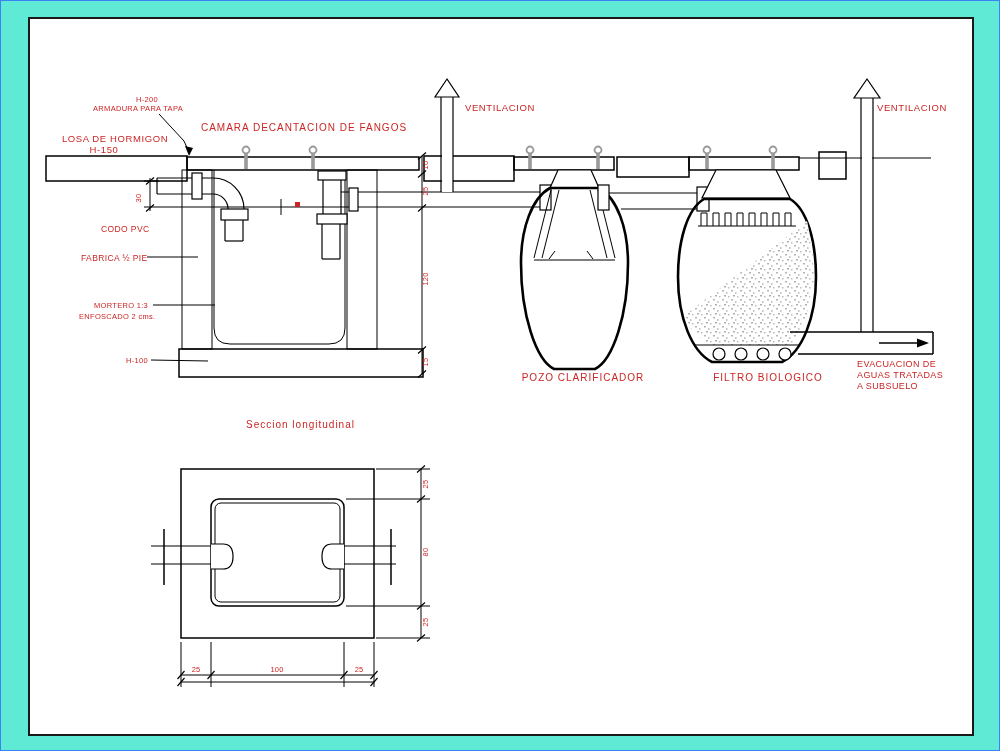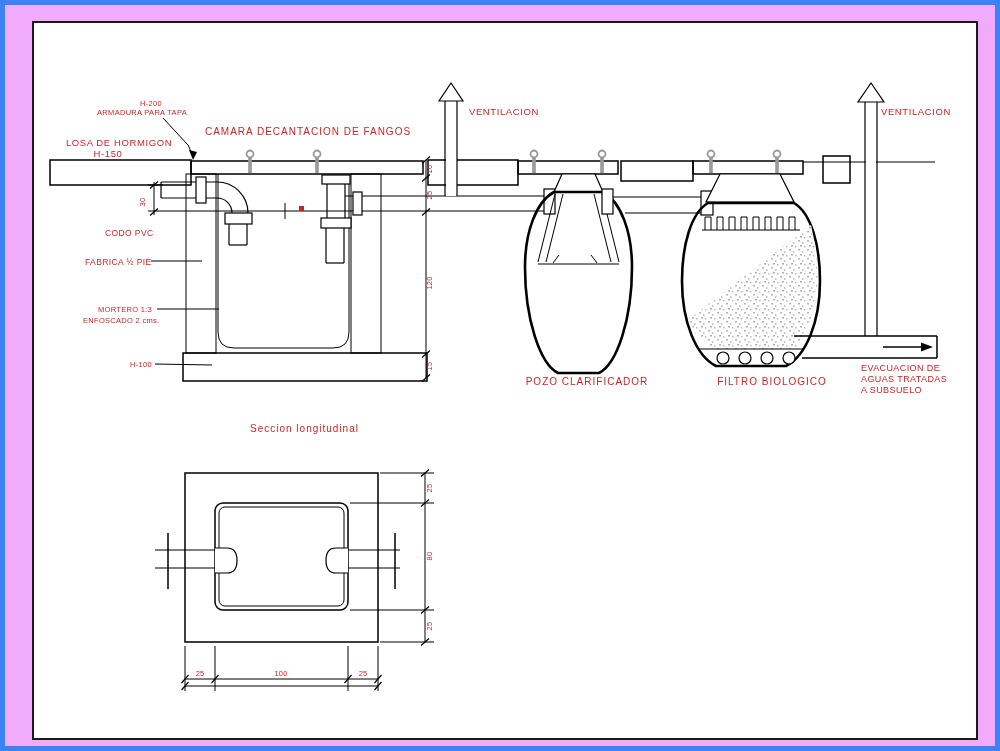--- a/index.html
+++ b/index.html
@@ -1,16 +1,16 @@
 <!DOCTYPE html>
 <html><head>
 <meta charset="utf-8">
 <style>
   html,body{margin:0;padding:0;background:#fff;}
-  .page{position:relative;width:1000px;height:751px;background:#f0abfc;border:5px solid #3b82f6;box-sizing:border-box;font-family:"Liberation Sans",sans-serif;}
+  .page{position:relative;width:1000px;height:751px;background:#5eead4;border:1px solid #3b82f6;box-sizing:border-box;font-family:"Liberation Sans",sans-serif;}
   svg text{font-family:"Liberation Sans",sans-serif;}
   .lbl10{font-size:10px;letter-spacing:1px;}
   .lbl95{font-size:9.5px;letter-spacing:.6px;}
   .lbl9{font-size:9px;letter-spacing:.4px;}
   .lbl85{font-size:8.5px;letter-spacing:.4px;}
   .lbl75{font-size:7.5px;letter-spacing:.3px;}
   .dim{font-size:7.5px;letter-spacing:.2px;}
   .k{stroke:#000;fill:none;stroke-width:1.2;}
   .k1{stroke:#000;fill:none;stroke-width:1;}
   .k15{stroke:#000;fill:none;stroke-width:1.5;}

